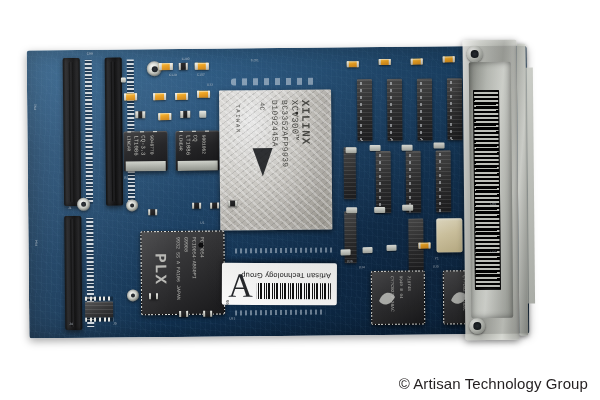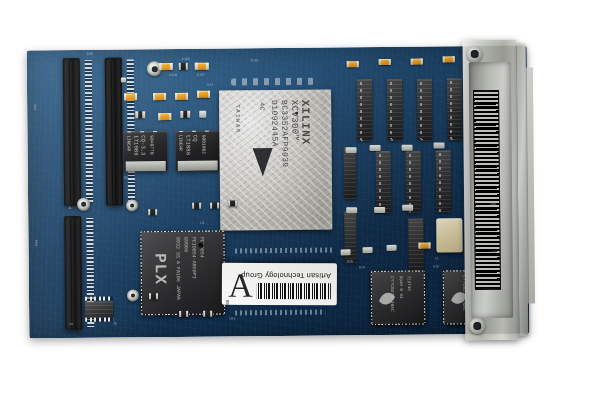--- a/index.html
+++ b/index.html
@@ -426,13 +426,14 @@
     <span class="silk lay" style="left:404px;top:218px;">U35</span>
     <span class="silk lay" style="left:318px;top:212px;">U36</span>
     <span class="silk lay" style="left:462px;top:156px;">U30</span>
     <span class="silk lay" style="left:462px;top:204px;">U32</span>
     <span class="silk lay" style="left:40px;top:272px;">J4</span>
     <span class="silk lay" style="left:84px;top:272px;">J5</span>
     <span class="silk lay" style="left:40px;top:156px;">J1</span>
 
   </div>
 
+  <div id="wm">© Artisan Technology Group</div>
 </div>
 
 </body></html>

